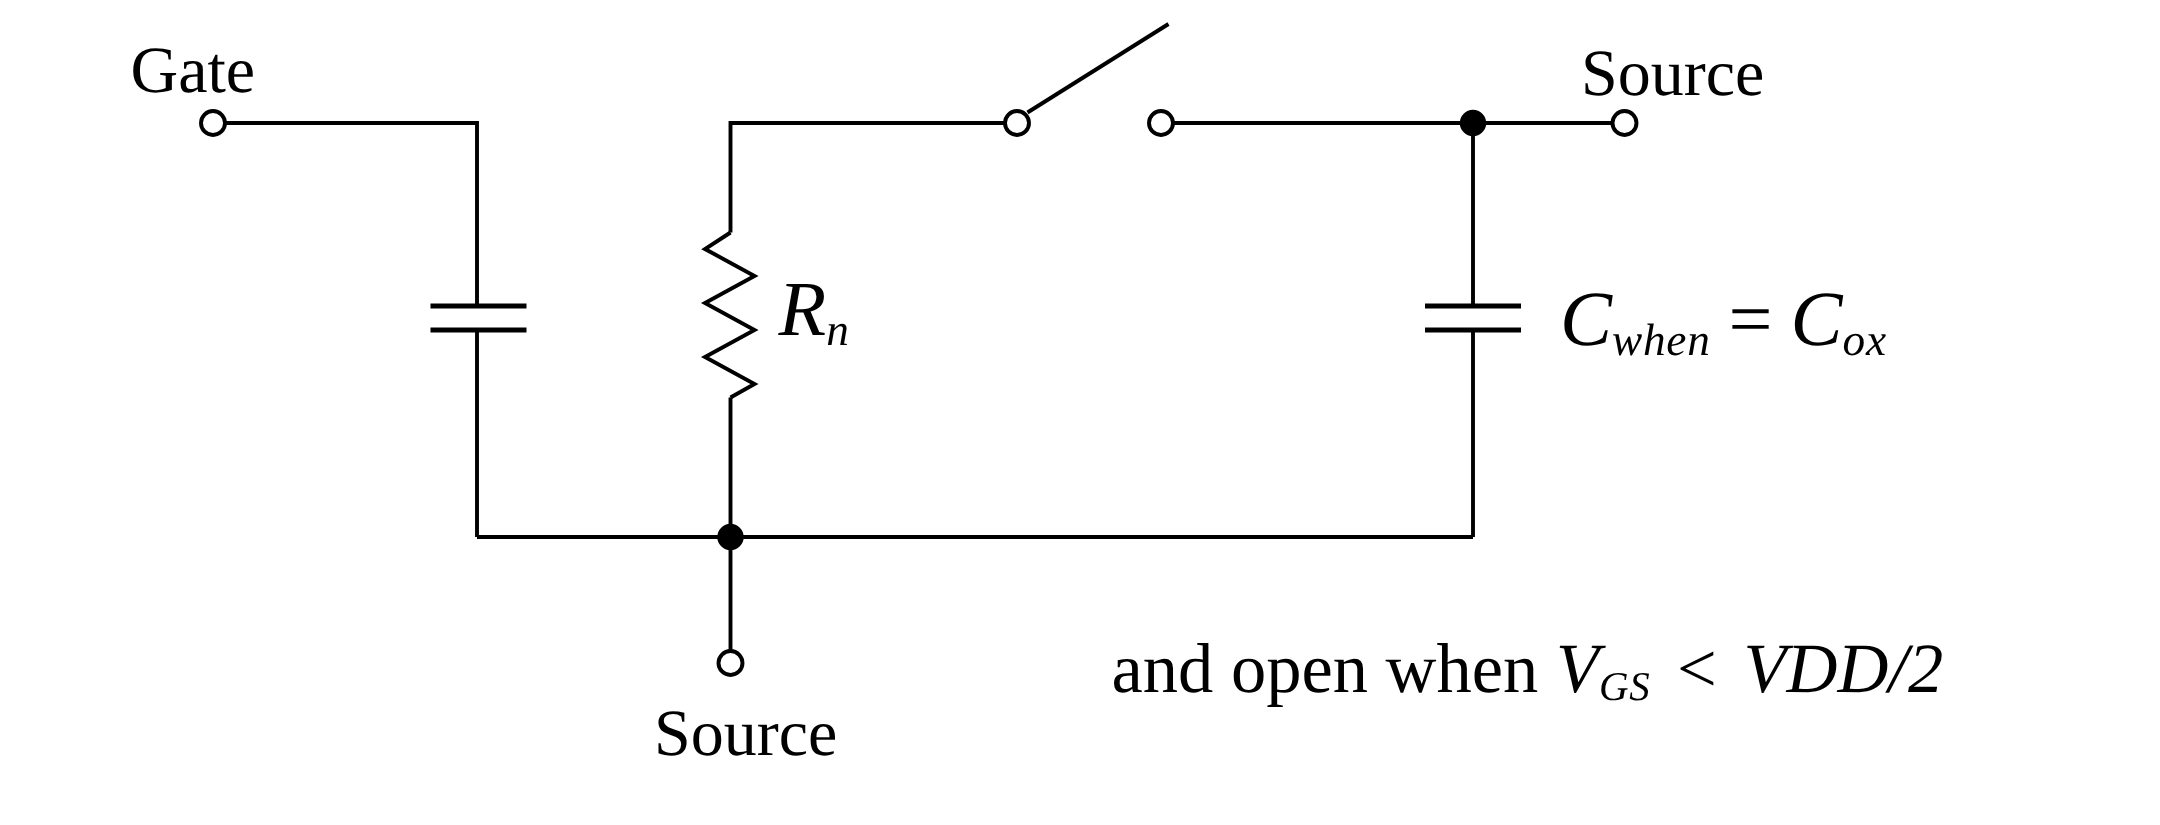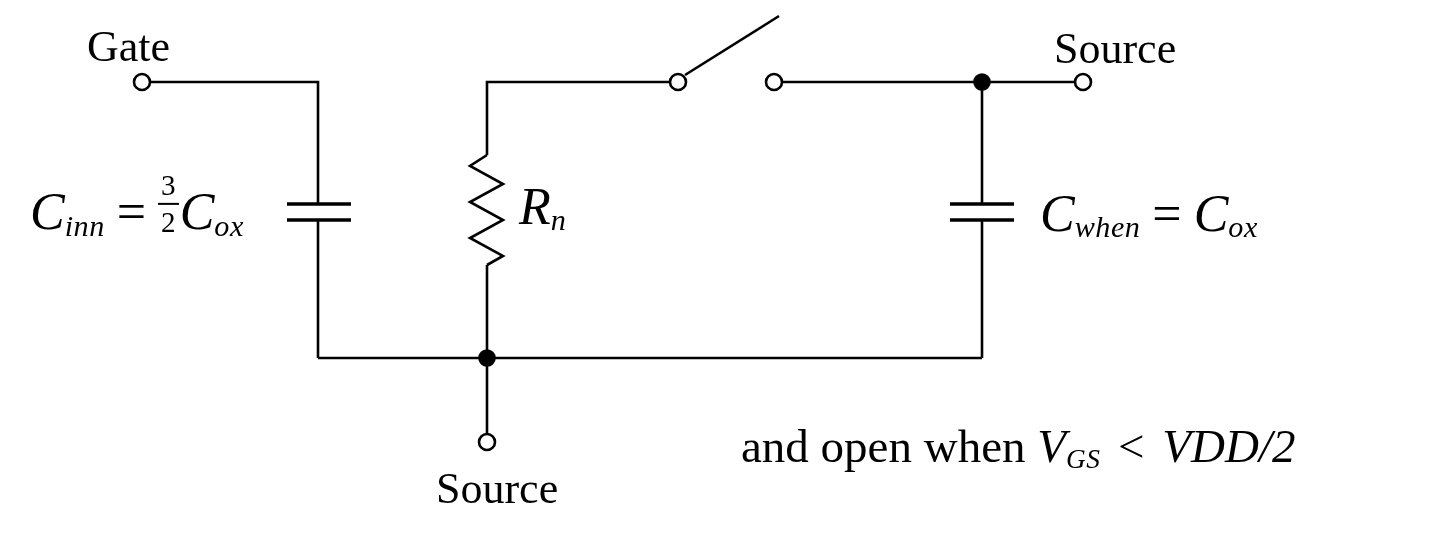--- a/index.html
+++ b/index.html
@@ -108,23 +108,20 @@
       <path d="M982,220 V358"></path>
     </g>
   </svg>
 
   <div class="lbl node-label" style="left:87px; top:25px;">Gate</div>
 
   <div class="lbl node-label" style="left:1054px; top:27px;">Source</div>
 
   <div class="lbl node-label" style="left:436px; top:467px;">Source</div>
 
-  <div class="lbl formula" style="left:30px; top:217px;">
-    <span class="it">C</span><span class="sub">inn</span><span class="eq">=</span><span class="frac"><span class="num">3</span><span class="den">2</span></span><span class="it">C</span><span class="sub">ox</span>
-  </div>
 
   <div class="lbl formula" style="left:519px; top:208px;text-align:right;">
     <span class="it">R</span><span class="sub">n</span>
   </div>
 
   <div class="lbl formula" style="left:1040px; top:215px;">
     <span class="it">C</span><span class="sub">when</span><span class="eq">=</span><span class="it">C</span><span class="sub">ox</span>
   </div>
 
   <div class="note" style="left:741px; top:414px;">

